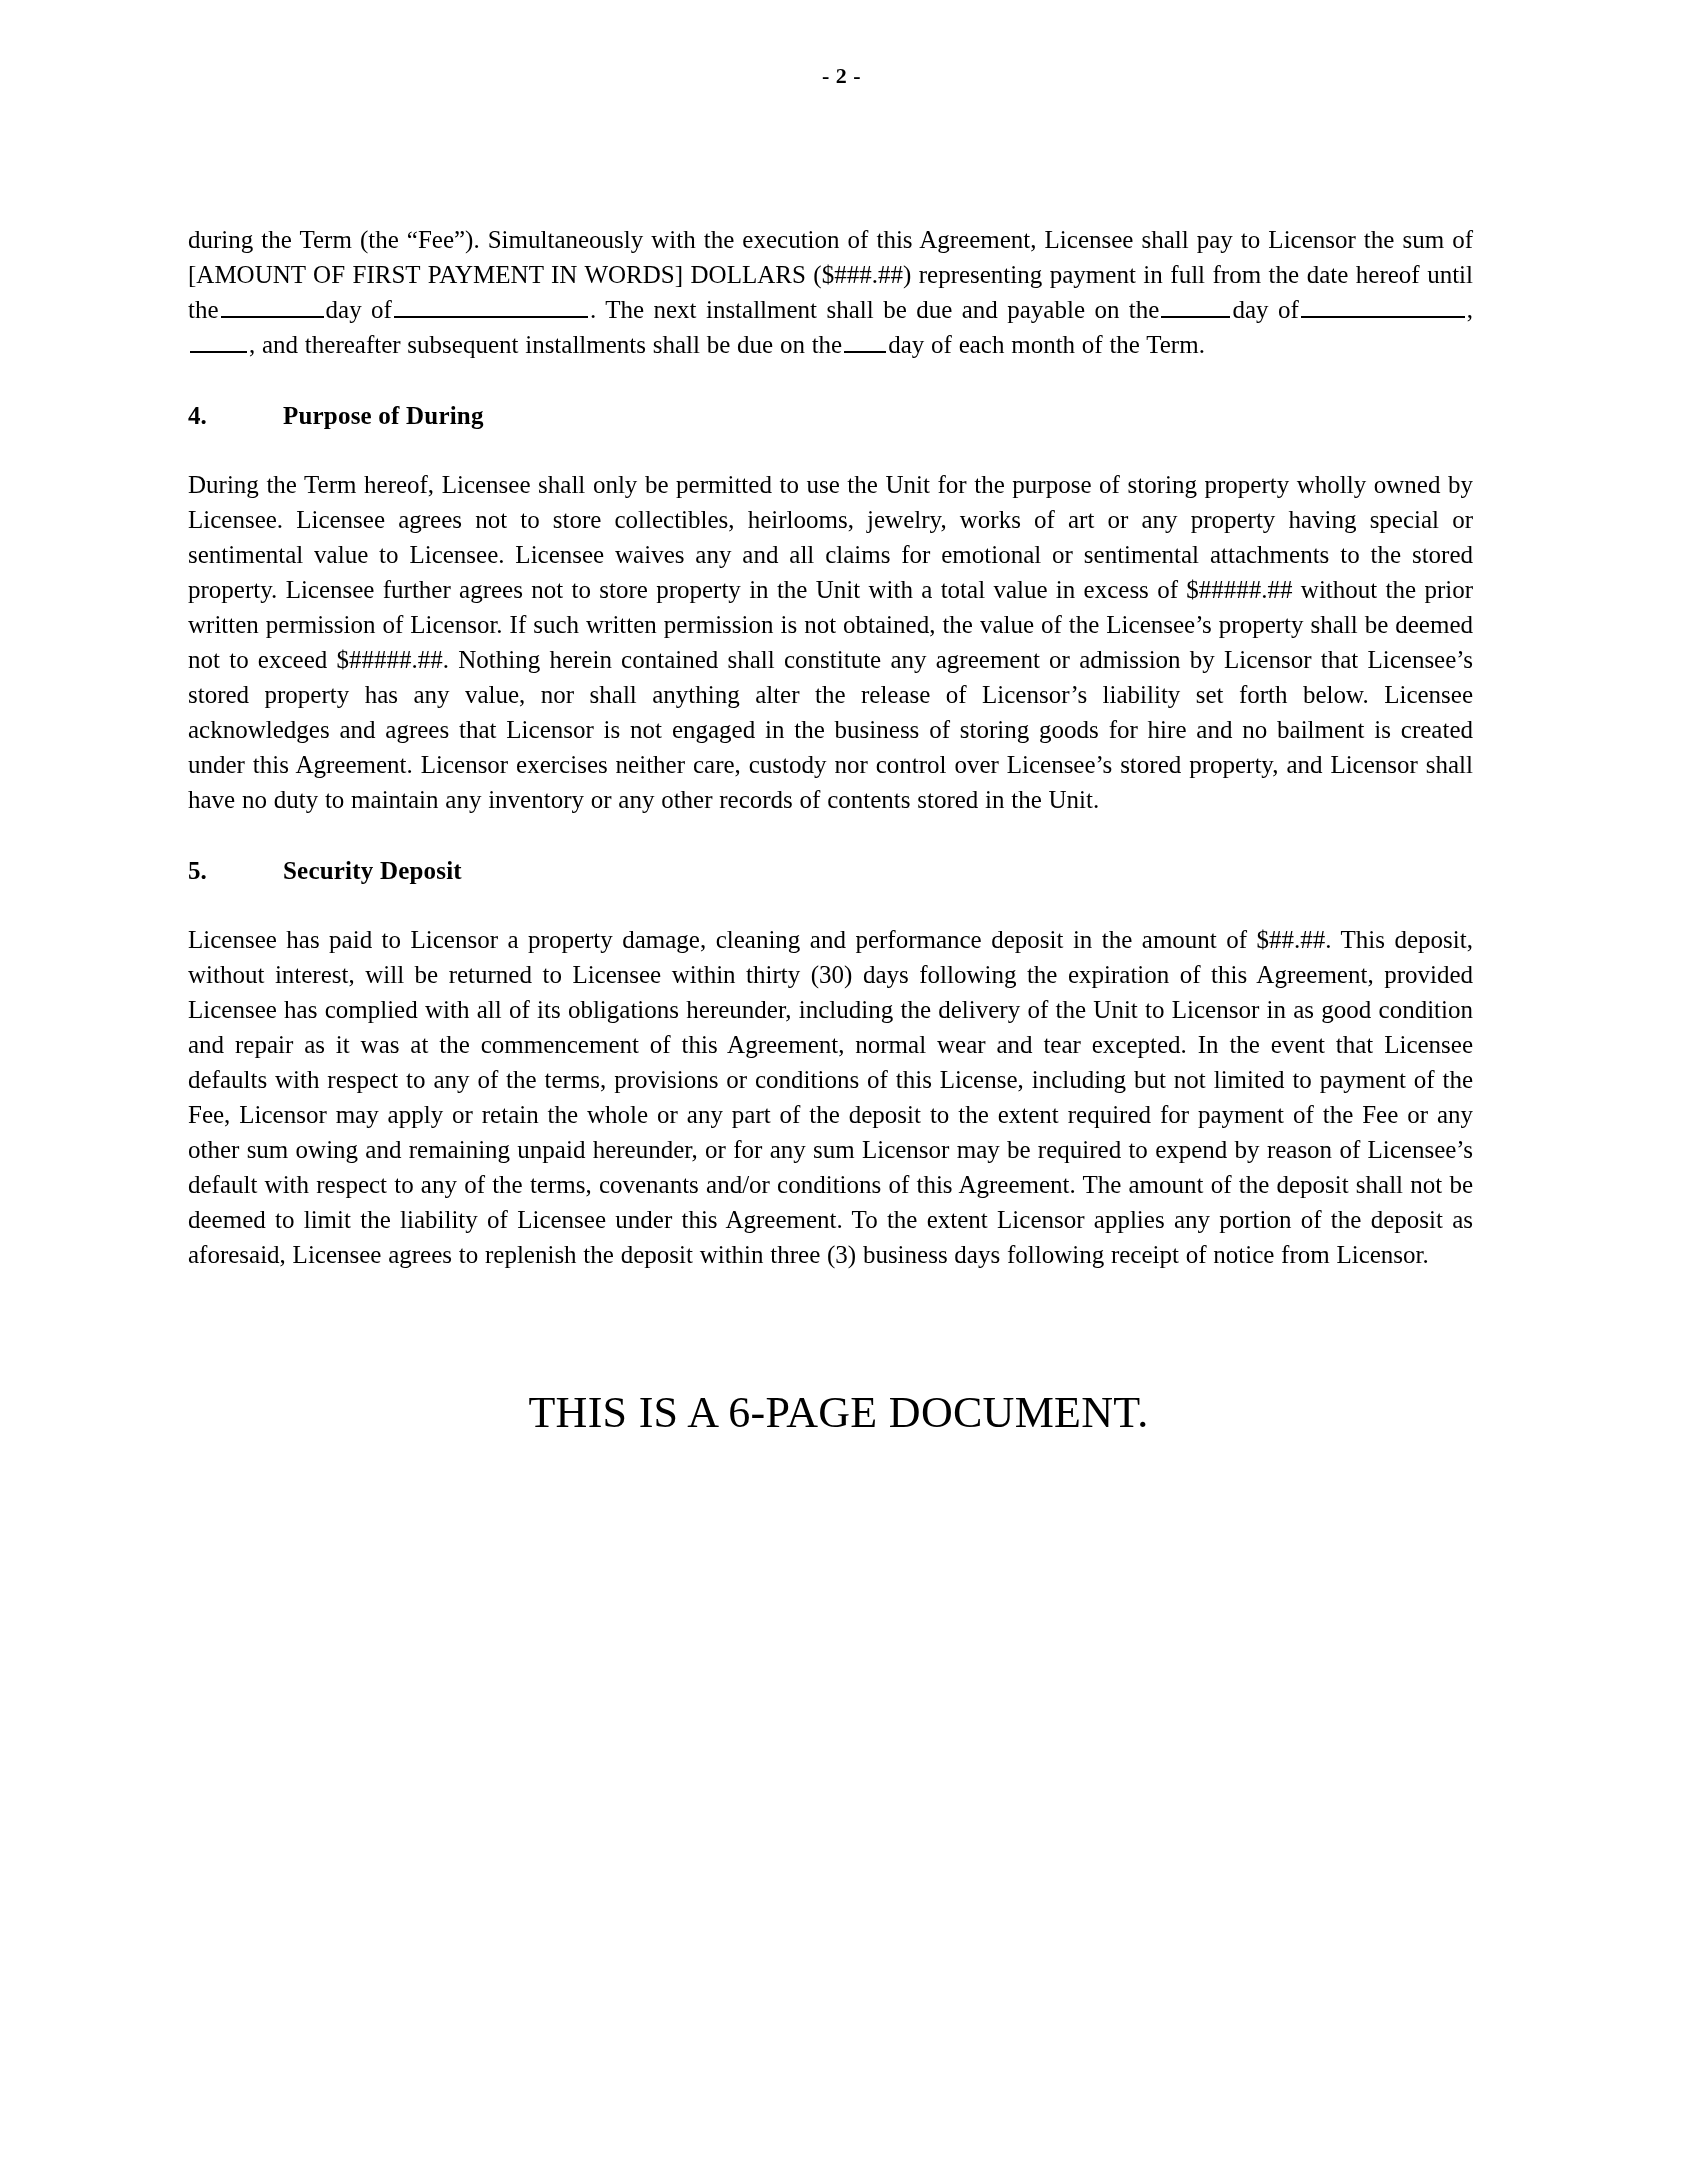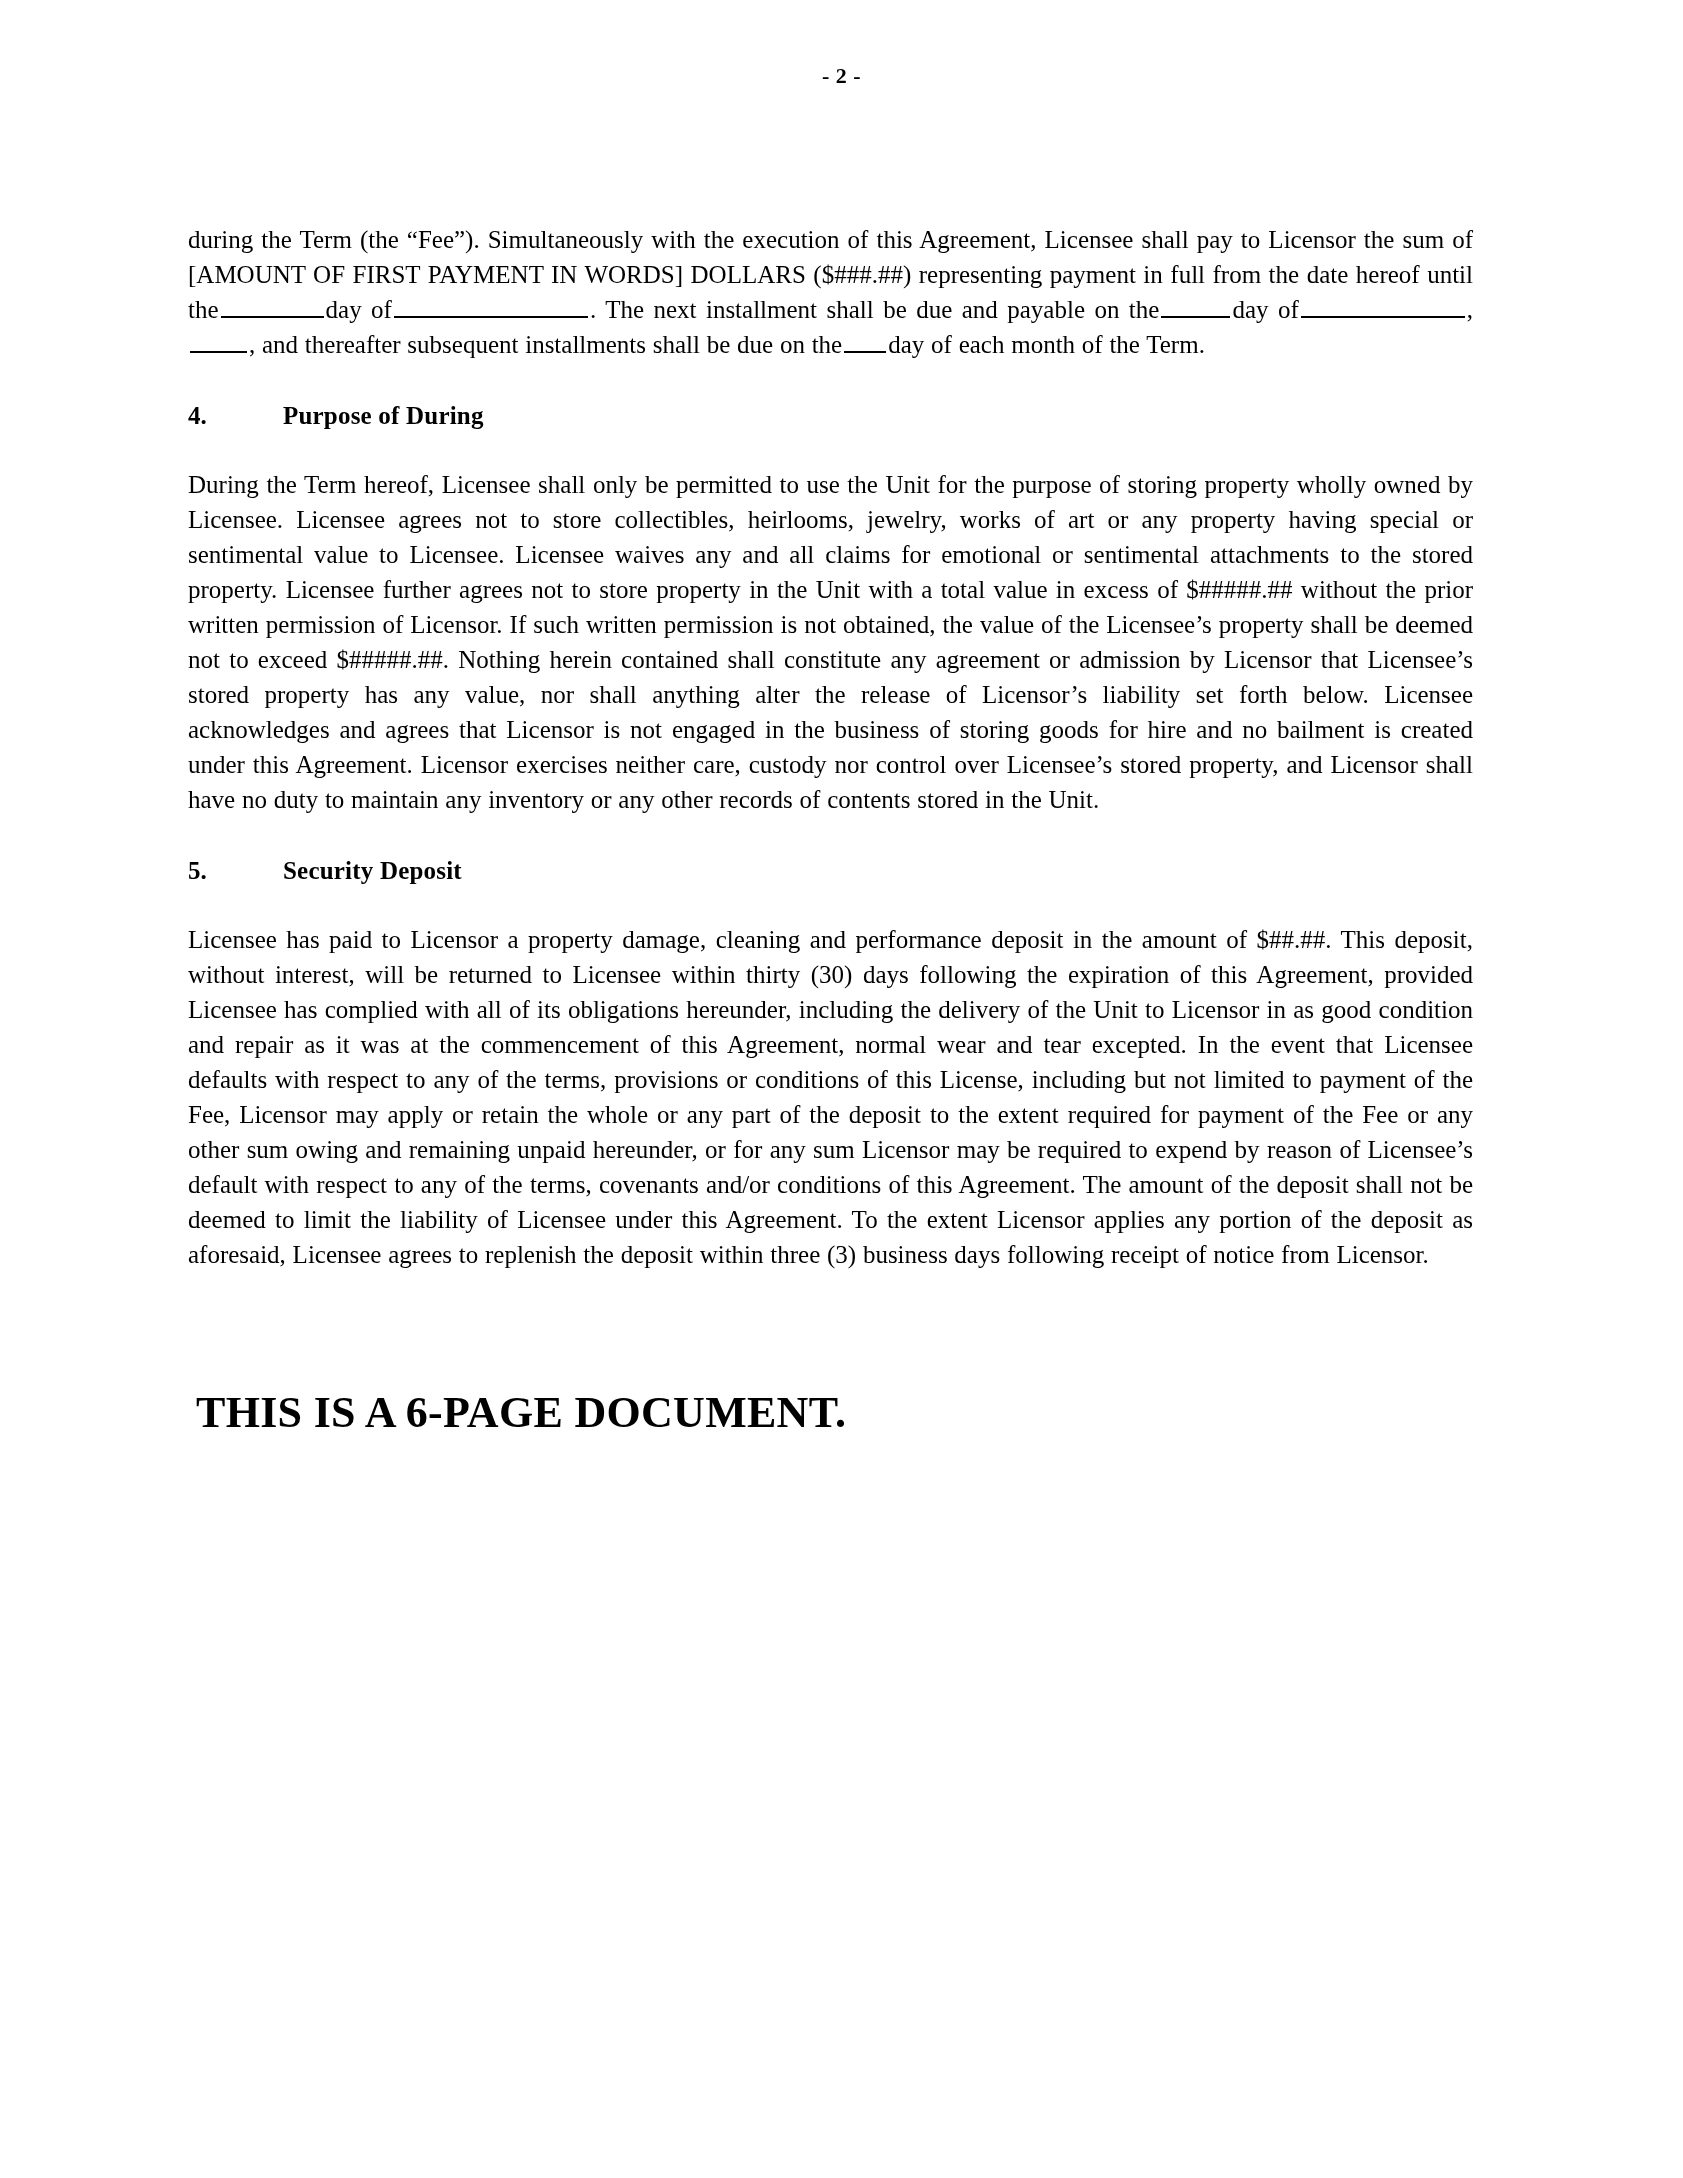--- a/index.html
+++ b/index.html
@@ -85,23 +85,24 @@
   .blank.w-xl { width: 164px; }
   .blank.w-xxl{ width: 194px; }
 
   
   .closing-statement {
     position: absolute;
     top: 1386px;
     left: 196px;
     width: 1285px;
     font-size: 44px;
-    font-weight: bold;
+    font-weight: normal;
     letter-spacing: 0.3px;
     line-height: 53px;
+    text-align: center;
   }
 </style>
 </head>
 <body>
 
 <div class="page">
 
   <div class="page-header">- 2 -</div>
 
   <div class="content">

